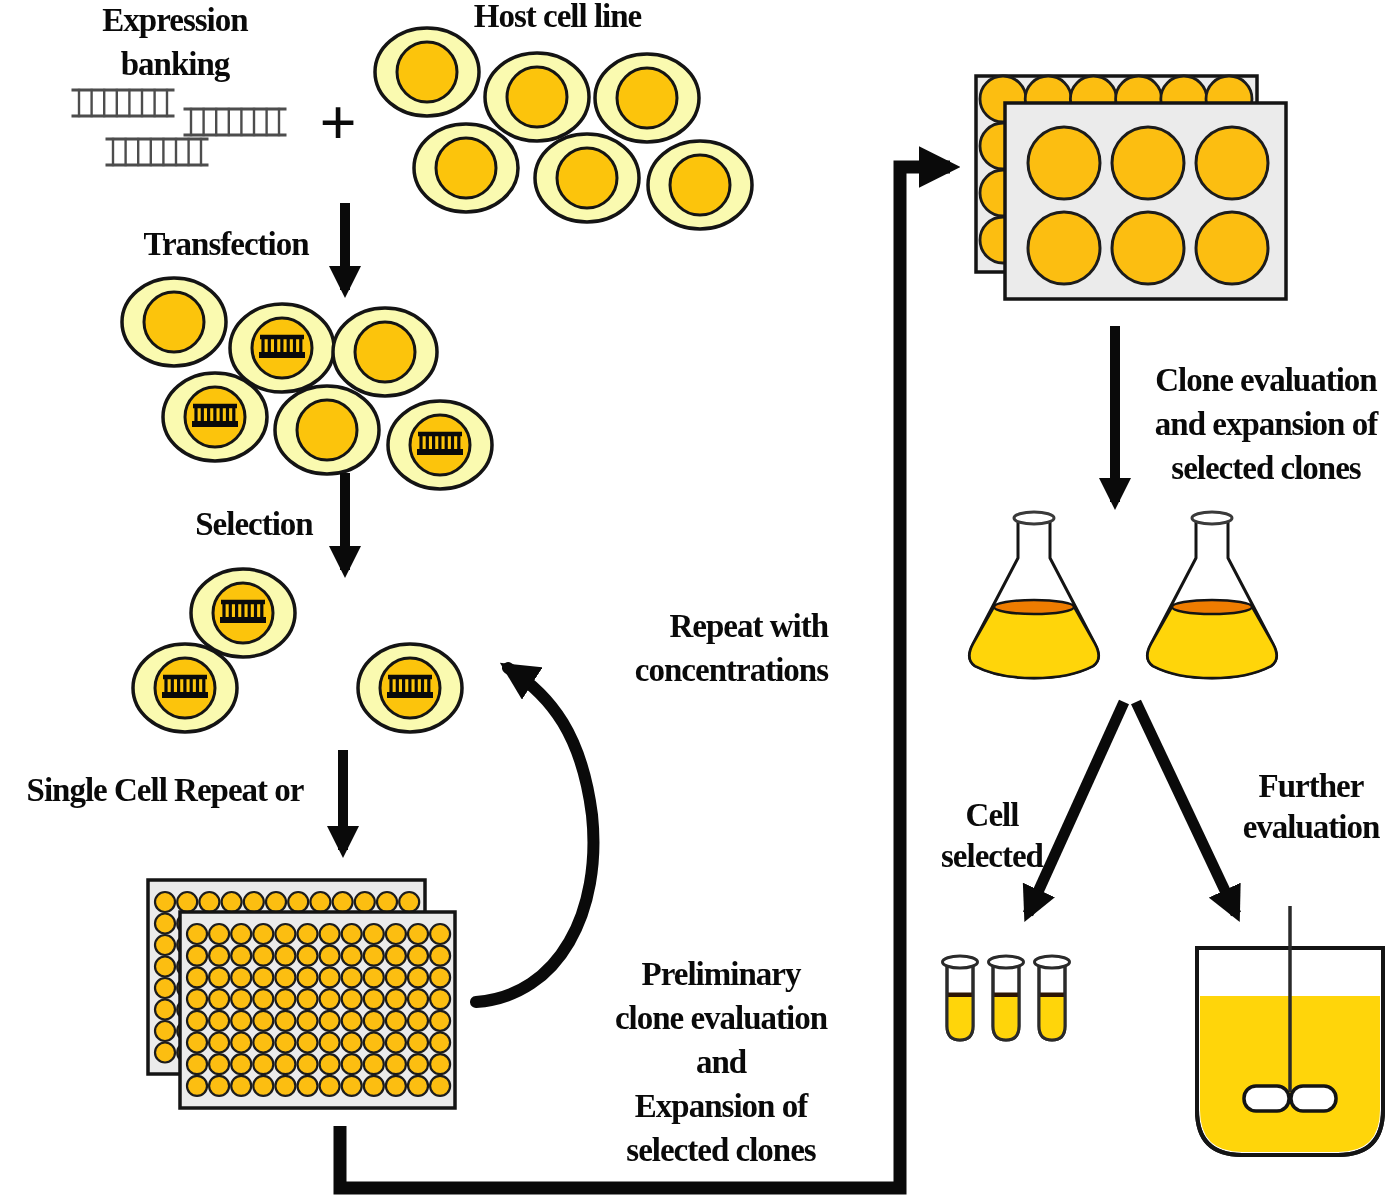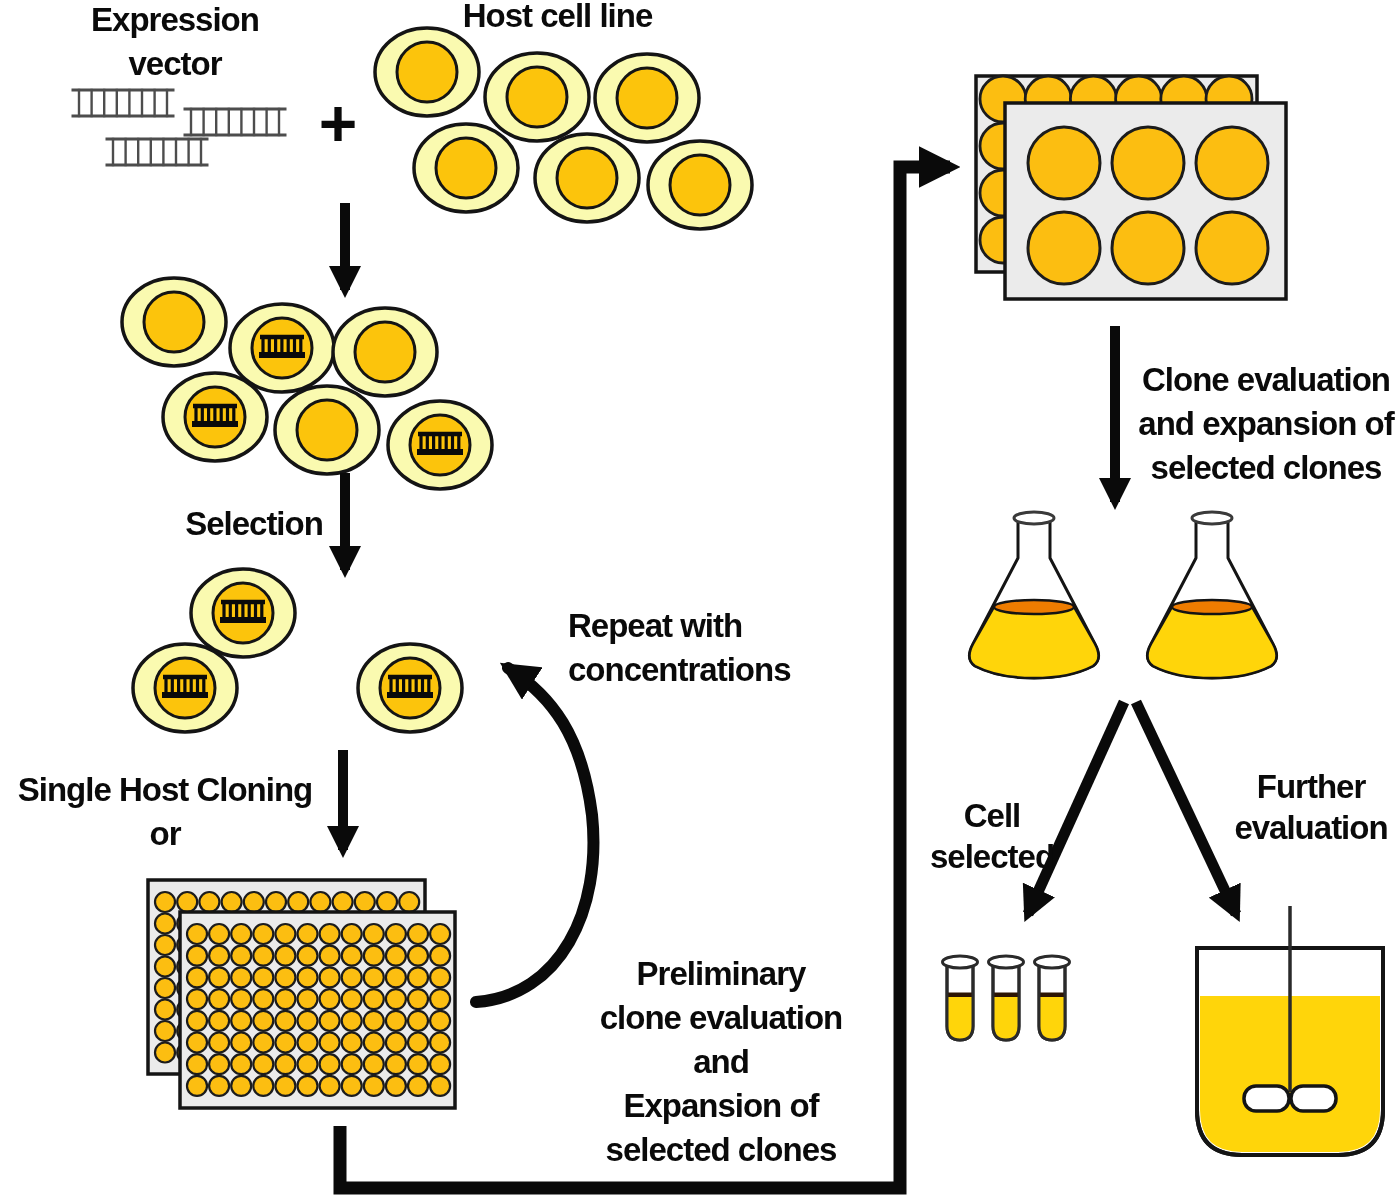--- a/index.html
+++ b/index.html
@@ -1,22 +1,22 @@
 <!DOCTYPE html>
 <html><head>
 <meta charset="utf-8">
 <style>
   html,body{margin:0;padding:0;background:#fff;}
   .canvas{position:relative;width:1400px;height:1200px;background:#ffffff;
-          font-family:Liberation Sans, sans-serif;overflow:hidden;}
+          font-family:Liberation Serif, serif;overflow:hidden;}
   svg.layer{position:absolute;left:0;top:0;}
   .lbl{position:absolute;font-weight:bold;color:#0a0a0a;font-size:33px;
        letter-spacing:-1px;line-height:44px;}
   .lbl span{display:block;}
-  .c{text-align:center;} .r{text-align:center;} .l{text-align:left;}
+  .c{text-align:center;} .r{text-align:center;} .l{text-align:right;}
   .plus{font-size:66px;line-height:74px;letter-spacing:0;}
 </style>
 </head>
 <body>
 
 <div class="canvas">
 
 <svg class="layer" width="1400" height="1200" viewBox="0 0 1400 1200">
   <defs>
     <marker id="ah" viewBox="0 0 10 10" refX="7.5" refY="5" markerWidth="3.2" markerHeight="3.2" orient="auto-start-reverse">
@@ -372,32 +372,33 @@
     <path d="M 1200 996 L 1380 996 L 1380 1110 Q 1380 1152 1338 1152 L 1242 1152 Q 1200 1152 1200 1110 Z" fill="#FFD50A"></path>
     <path d="M 1197 948 L 1383 948 L 1383 1110 Q 1383 1155 1338 1155 L 1242 1155 Q 1197 1155 1197 1110 Z" fill="none" stroke="#141414" stroke-width="4"></path>
     <line x1="1290" y1="906" x2="1290" y2="1092" stroke="#2a2a2a" stroke-width="3.5"></line>
     <rect x="1244" y="1086" width="45" height="25" rx="12" fill="#ffffff" stroke="#141414" stroke-width="3.5"></rect>
     <rect x="1291" y="1086" width="45" height="25" rx="12" fill="#ffffff" stroke="#141414" stroke-width="3.5"></rect>
   </g>
 </svg>
 
 <div class="lbl c" style="left:55px;top:-2px;width:240px;">
   <span>Expression</span>
-  <span>vector</span>
+  <span>banking</span>
 </div>
 
 <div class="lbl plus" style="left:312px;top:86px;width:52px;text-align:center;">+</div>
 
 <div class="lbl c" style="left:425px;top:-6px;width:265px;">Host cell line</div>
 
+<div class="lbl c" style="left:120px;top:222px;width:212px;">Transfection</div>
 
 <div class="lbl c" style="left:168px;top:502px;width:172px;">Selection</div>
 
 <div class="lbl c" style="left:0px;top:768px;width:330px;">
-  <span>Single Host Cloning or</span>
+  <span>Single Cell Repeat or</span>
 </div>
 
 <div class="lbl l" style="left:568px;top:604px;width:260px;">
   <span>Repeat with</span>
   <span>concentrations</span>
 </div>
 
 <div class="lbl r" style="left:560px;top:952px;width:322px;">
   <span>Preliminary</span>
   <span>clone evaluation</span>

